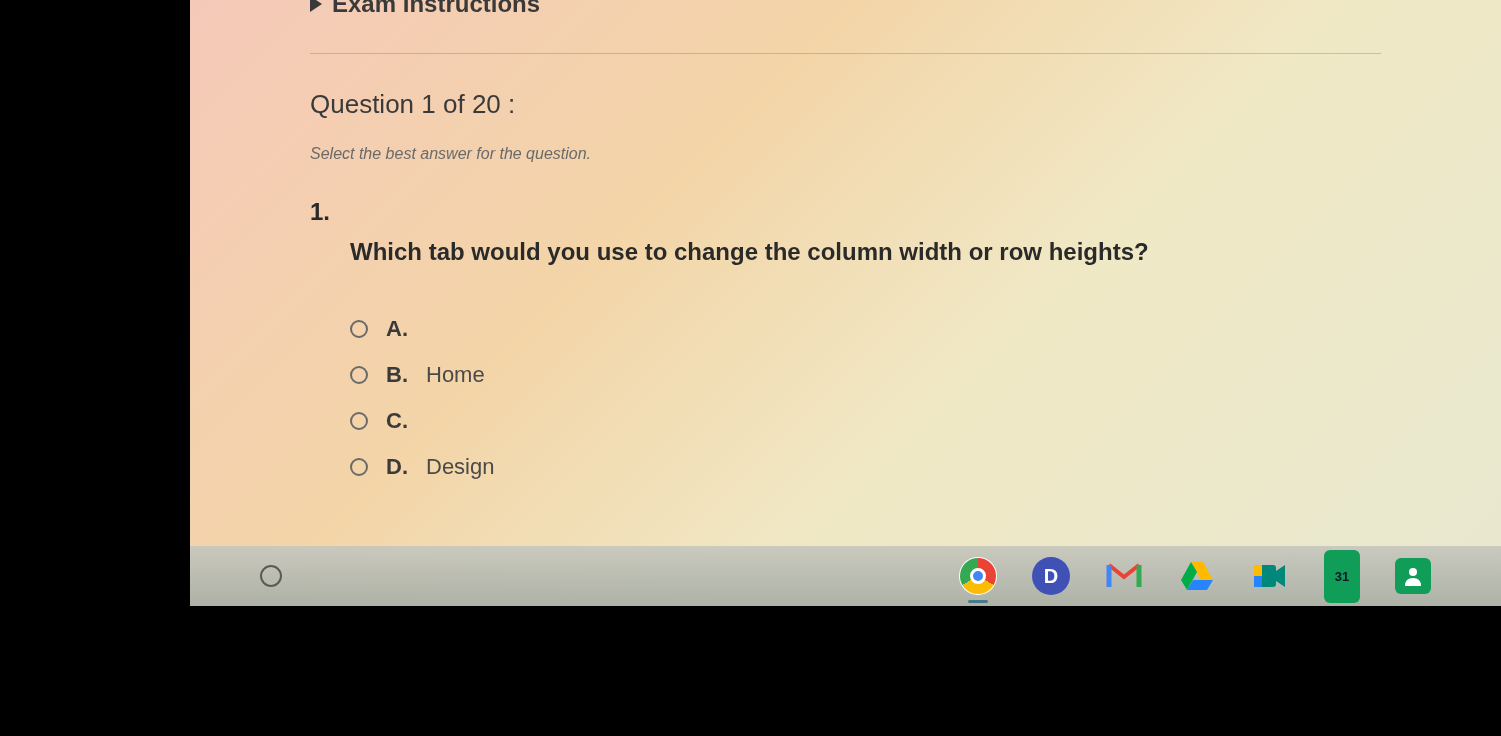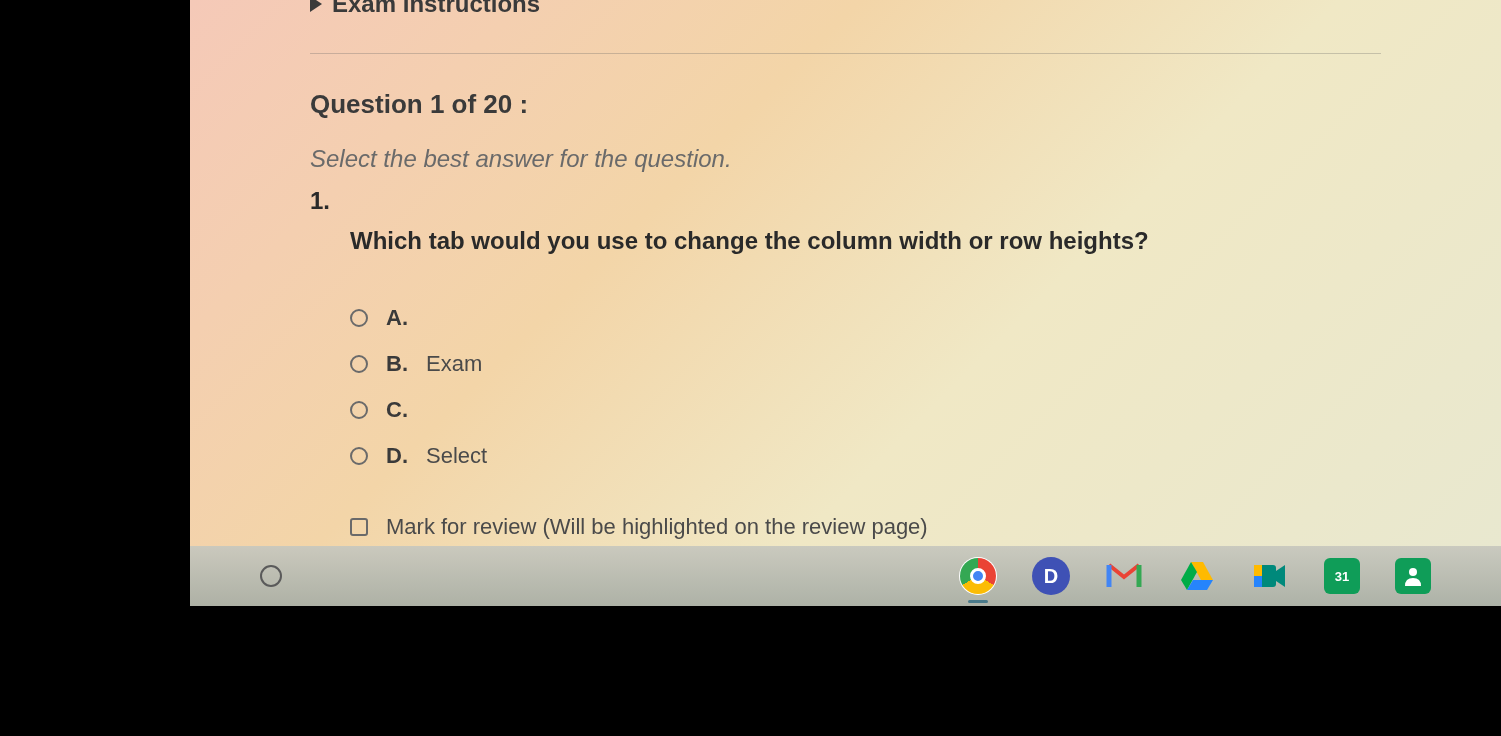--- a/index.html
+++ b/index.html
@@ -58,30 +58,30 @@
       border-top: 1px solid rgba(100, 100, 100, 0.3);
       margin: 35px 0;
     }
     
     .content {
       padding: 0 120px;
     }
     
     .question-header {
       font-size: 26px;
-      font-weight: bold;
+      font-weight: normal;
       color: #3a3a3a;
       margin-bottom: 25px;
     }
     
     .instruction-text {
-      font-size: 24px;
+      font-size: 16px;
       font-style: italic;
       color: #6a6a6a;
-      margin-bottom: 14px;
+      margin-bottom: 35px;
     }
     
     .question-row {
       display: flex;
       gap: 20px;
       margin-bottom: 50px;
     }
     
     .question-number {
       font-size: 24px;
@@ -254,22 +254,22 @@
     }
     
     .meet-icon {
       background: transparent;
     }
     
     .calendar-icon {
       background: #0f9d58;
       border-radius: 6px;
       width: 36px;
-      height: 36px;
-      color: #ffffff;
+      height: 53px;
+      color: #0f172a;
       font-size: 13px;
       font-weight: bold;
     }
     
     .classroom-icon {
       background: #0f9d58;
       border-radius: 6px;
       width: 36px;
       height: 36px;
     }
@@ -296,37 +296,33 @@
     </div>
 
     <div class="options">
       <div class="option-row">
         <div class="radio"></div>
         <span class="option-letter">A.</span>
       </div>
       <div class="option-row">
         <div class="radio"></div>
         <span class="option-letter">B.</span>
-        <span class="option-text">Exam</span>
+        <span class="option-text">Home</span>
       </div>
       <div class="option-row">
         <div class="radio"></div>
         <span class="option-letter">C.</span>
       </div>
       <div class="option-row">
         <div class="radio"></div>
         <span class="option-letter">D.</span>
-        <span class="option-text">Select</span>
-      </div>
-    </div>
-
-    <div class="review-row">
-      <div class="checkbox"></div>
-      <span class="review-text">Mark for review (Will be highlighted on the review page)</span>
-    </div>
+        <span class="option-text">Design</span>
+      </div>
+    </div>
+
   </div>
 </div>
 
 <div class="taskbar">
   <div class="taskbar-left">
     <div class="launcher-circle"></div>
   </div>
   <div class="taskbar-center"></div>
   <div class="taskbar-right">
 

